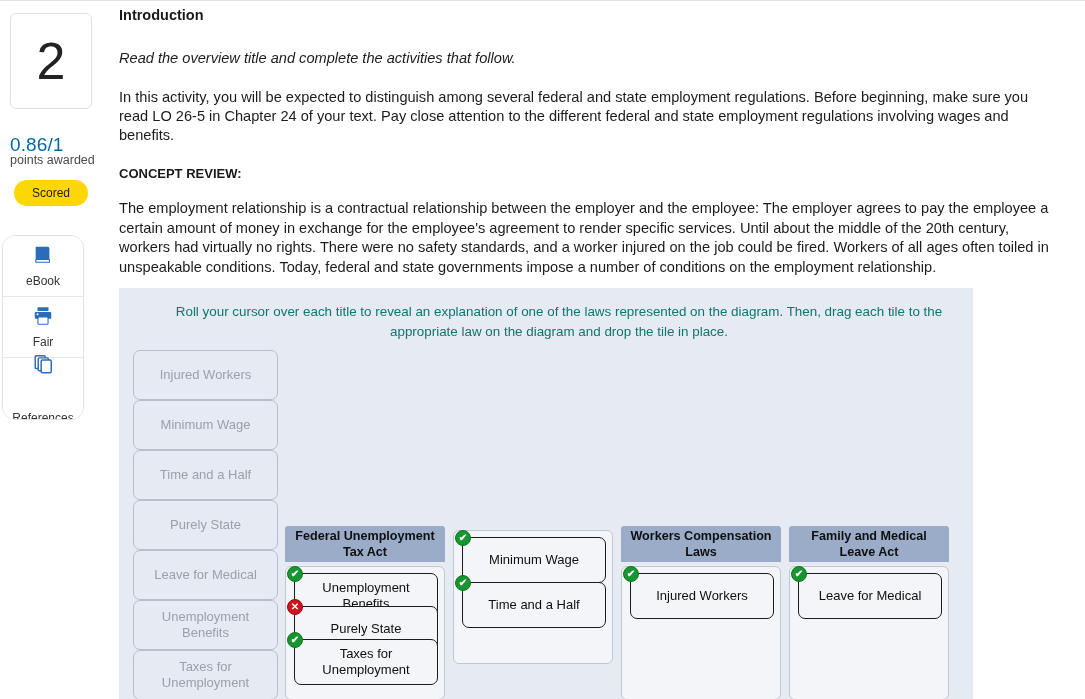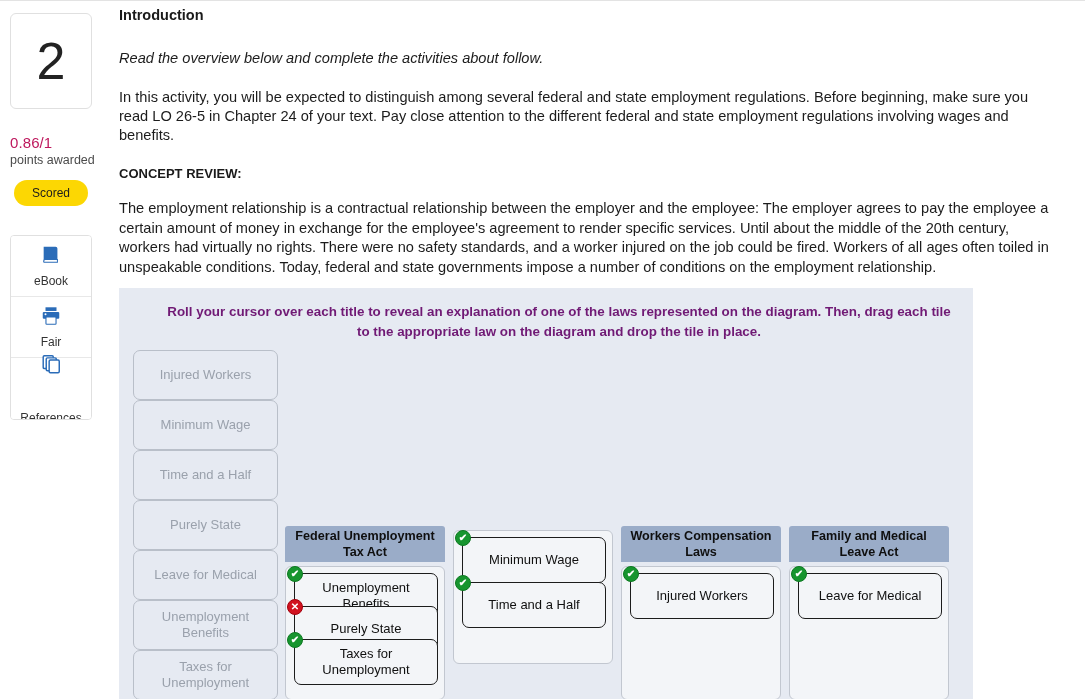--- a/index.html
+++ b/index.html
@@ -35,22 +35,22 @@
   }
   .qnum-box span {
     font-size: 52px;
     color: #222;
     font-weight: 400;
     line-height: 1;
   }
   .points-score {
     position: absolute;
     left: 10px; top: 133px;
-    font-size: 15px;
-    color: #be185d;
+    font-size: 19px;
+    color: #0369a1;
     font-weight: 400;
     letter-spacing: .1px;
   }
   .points-label {
     position: absolute;
     left: 10px; top: 152px;
     font-size: 12.5px;
     color: #4b4b4b;
   }
   .scored-badge {
@@ -59,24 +59,24 @@
     width: 74px; height: 26px;
     background: #fcd703;
     border-radius: 14px;
     display: flex; align-items: center; justify-content: center;
     font-size: 12px;
     color: #1c1c1c;
     font-weight: 400;
   }
   .tool-stack {
     position: absolute;
-    left: 10px; top: 234px;
+    left: 2px; top: 234px;
     width: 82px;
     border: 1px solid #e0e0e0;
-    border-radius: 4px;
+    border-radius: 13px;
     background: #fff;
     overflow: hidden;
   }
   .tool-item {
     height: 61px;
     border-bottom: 1px solid #e8e8e8;
     display: flex; flex-direction: column;
     align-items: center; justify-content: center;
     gap: 4px;
     background: #fff;
@@ -133,22 +133,22 @@
   #activity {
     position: absolute;
     left: 119px; top: 287px;
     width: 854px; height: 412px;
     background: #e6eaf2;
   }
   .activity-instructions {
     padding: 14px 22px 0 48px;
     text-align: center;
     font-size: 13.4px;
-    font-weight: bold;
-    color: #701a75;
+    font-weight: normal;
+    color: #0f766e;
     line-height: 1.47;
   }
   
   .tile-tray {
     position: absolute;
     left: 14px; top: 62px;
     width: 148px;
   }
   .tray-tile {
     width: 145px;
@@ -279,21 +279,21 @@
           </svg>
         </span>
         <span class="tlabel">References</span>
       </div>
 
     </div>
   </div>
 
   <div id="main">
     <h2 class="h-intro">Introduction</h2>
-    <p class="p-italic">Read the overview below and complete the activities about follow.</p>
+    <p class="p-italic">Read the overview title and complete the activities that follow.</p>
     <p class="p-body">In this activity, you will be expected to distinguish among several federal and state employment regulations. Before beginning, make sure you read LO 26-5 in Chapter 24 of your text. Pay close attention to the different federal and state employment regulations involving wages and benefits.</p>
     <h3 class="h-concept">CONCEPT REVIEW:</h3>
     <p class="p-concept">The employment relationship is a contractual relationship between the employer and the employee: The employer agrees to pay the employee a certain amount of money in exchange for the employee's agreement to render specific services. Until about the middle of the 20th century, workers had virtually no rights. There were no safety standards, and a worker injured on the job could be fired. Workers of all ages often toiled in unspeakable conditions. Today, federal and state governments impose a number of conditions on the employment relationship.</p>
   </div>
 
   <div id="activity">
 
     <div class="activity-instructions">Roll your cursor over each title to reveal an explanation of one of the laws represented on the diagram. Then, drag each tile to the appropriate law on the diagram and drop the tile in place.</div>
 
     <div class="tile-tray">

